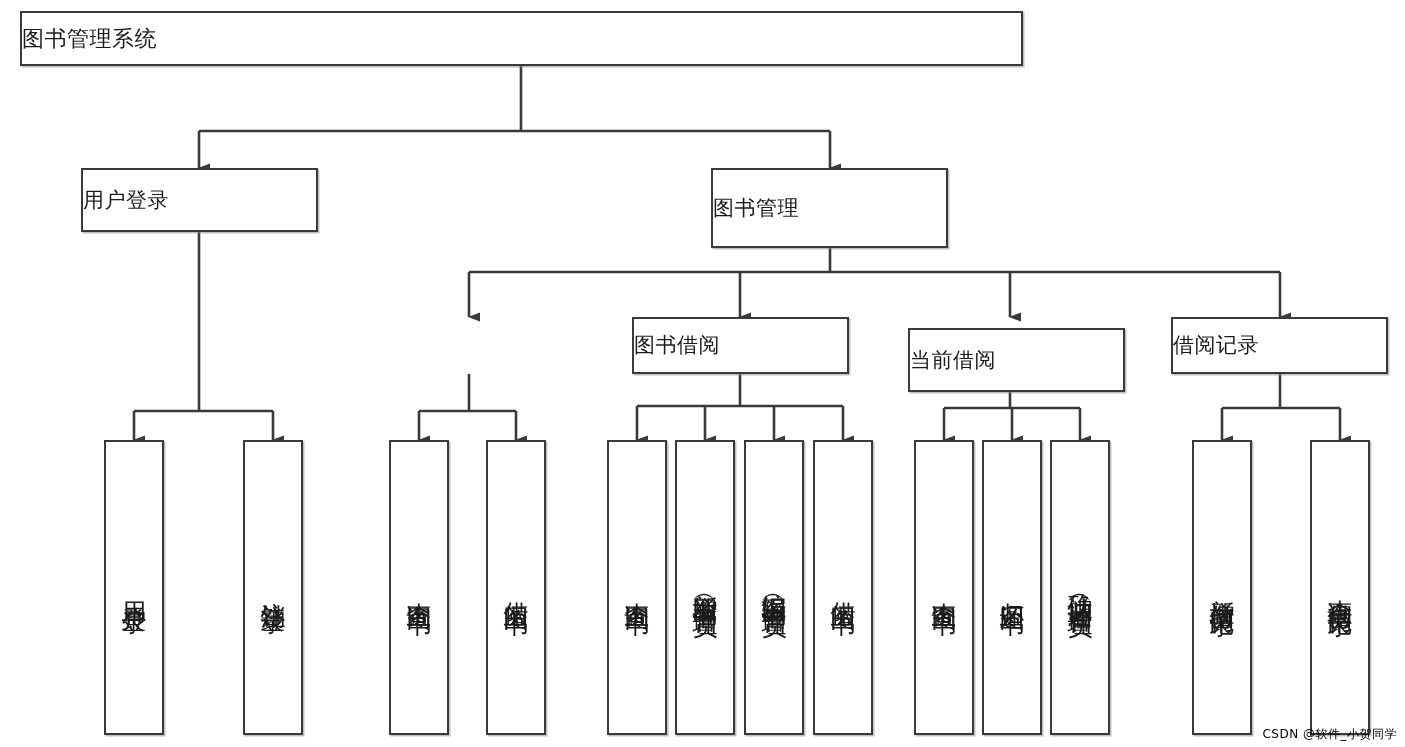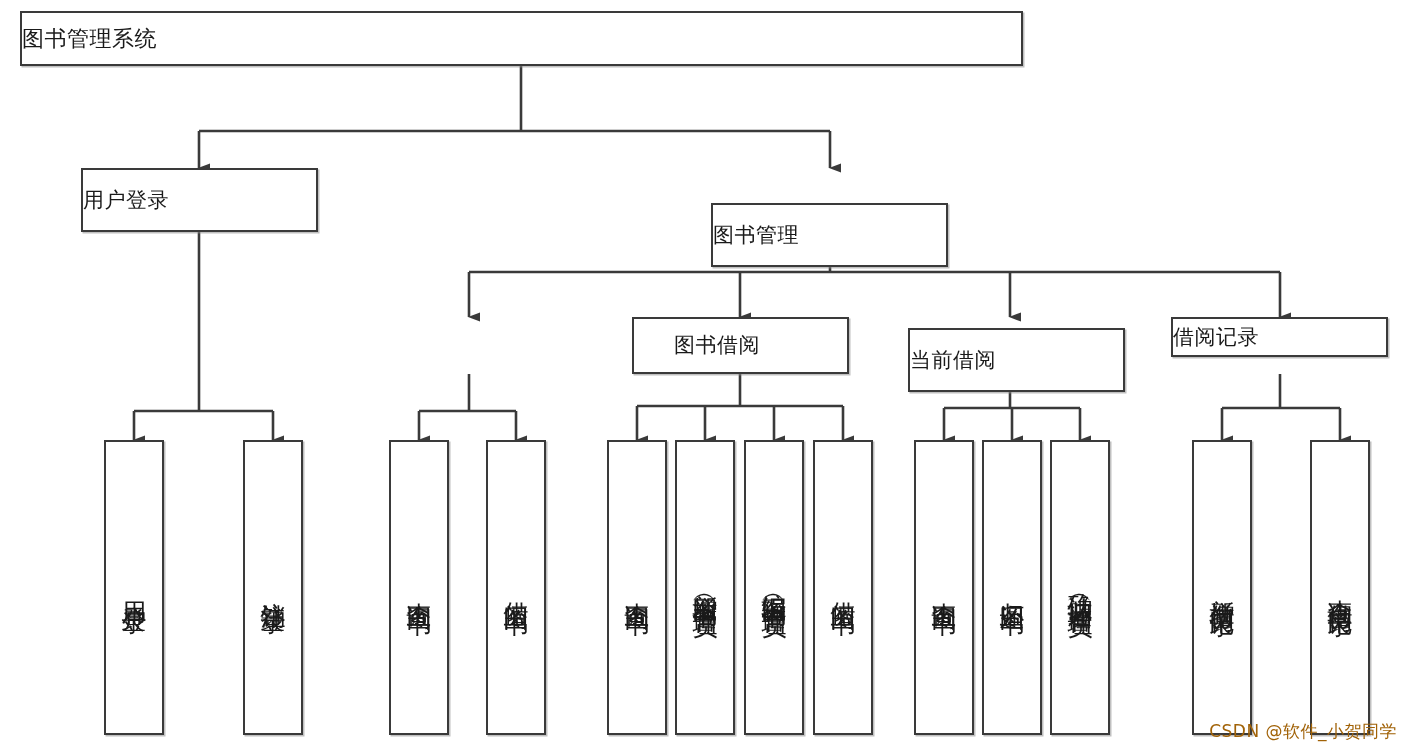--- a/index.html
+++ b/index.html
@@ -59,22 +59,22 @@
     text-orientation: upright;
     font-size: 25px;
     line-height: 1.0;
     letter-spacing: 3px;
     white-space: nowrap;
   }
   .watermark {
     position: absolute;
     right: 8px;
     bottom: 4px;
-    font-size: 17px;
-    color: #a16207;
+    font-size: 12px;
+    color: #000000;
     letter-spacing: 0.5px;
     white-space: nowrap;
     z-index: 5;
   }
 </style>
 </head>
 <body>
 
 <div id="canvas">
 
@@ -128,31 +128,31 @@
     </g>
   </svg>
 
   <div class="node h root" style="left:20px; top:11px; width:1003px; height:55px;">
     <span class="lbl">图书管理系统</span>
   </div>
 
   <div class="node h" style="left:81px; top:168px; width:237px; height:64px;">
     <span class="lbl">用户登录</span>
   </div>
-  <div class="node h" style="left:711px; top:168px; width:237px; height:64px;margin-top:35px;">
+  <div class="node h" style="left:711px; top:168px; width:237px; height:80px;">
     <span class="lbl">图书管理</span>
   </div>
 
-  <div class="node h" style="left:632px; top:317px; width:217px; height:57px;padding-left:40px;">
+  <div class="node h" style="left:632px; top:317px; width:217px; height:57px;">
     <span class="lbl">图书借阅</span>
   </div>
   <div class="node h" style="left:902px; top:328px; width:217px; height:64px;margin-left:6px;">
     <span class="lbl">当前借阅</span>
   </div>
-  <div class="node h" style="left:1171px; top:317px; width:217px; height:40px;">
+  <div class="node h" style="left:1171px; top:317px; width:217px; height:57px;">
     <span class="lbl">借阅记录</span>
   </div>
 
   <div class="node v" style="left:104px; top:440px; width:60px; height:295px;">
     <span class="lbl">用户登录</span>
   </div>
   <div class="node v" style="left:243px; top:440px; width:60px; height:295px;">
     <span class="lbl">注销登录</span>
   </div>
 

